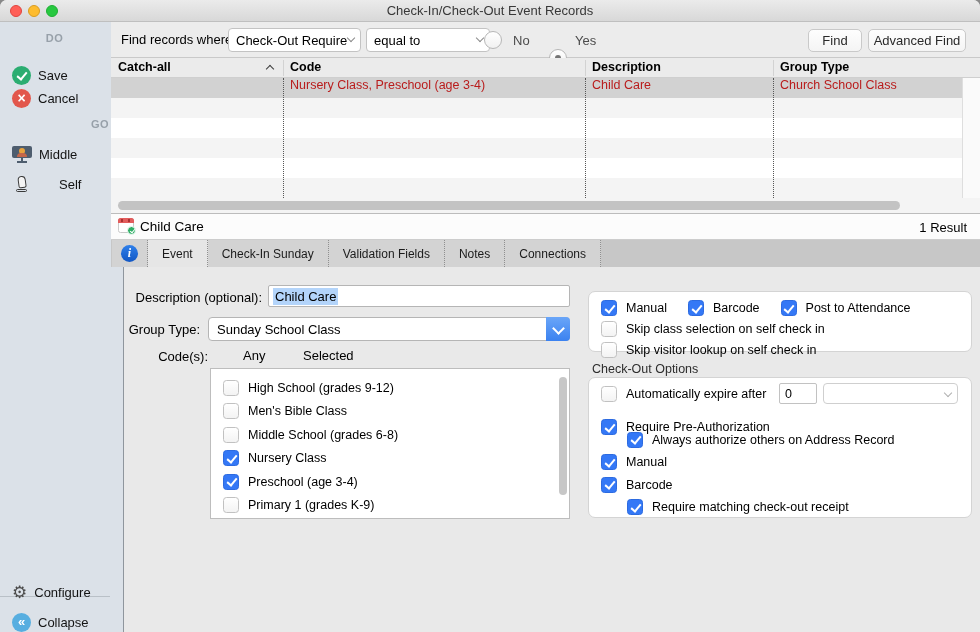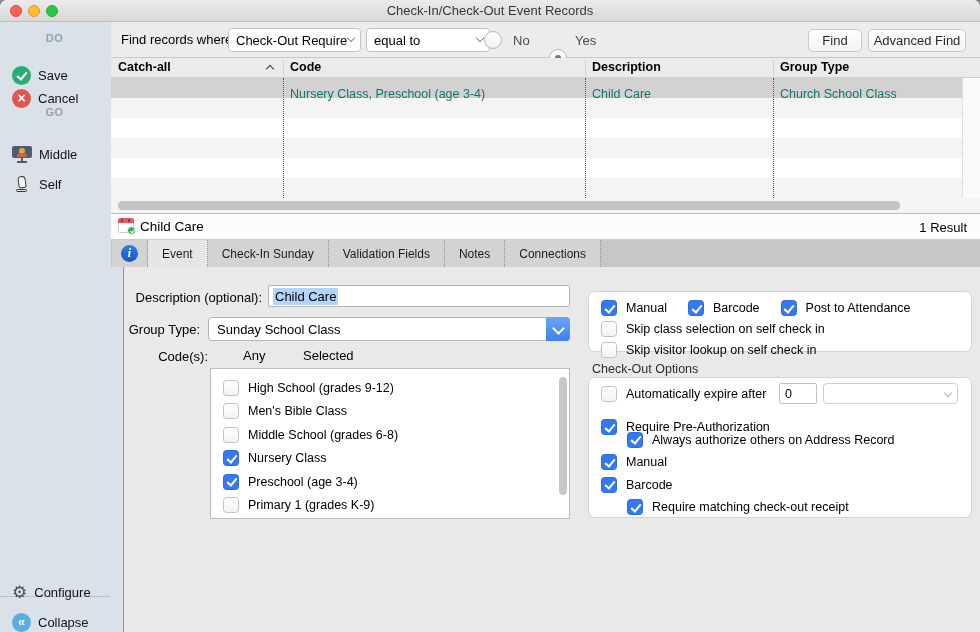--- a/index.html
+++ b/index.html
@@ -64,21 +64,21 @@
     font-size:13px;color:#2a2a2a;display:flex;align-items:center;justify-content:center;}
   
   .thead{left:111px;top:58px;width:869px;height:20px;background:#ebebeb;border-bottom:1px solid #cfcfcf;}
   .th{position:absolute;top:2px;font-size:12.5px;font-weight:bold;color:#000;}
   .th-sep{position:absolute;top:2px;height:16px;border-left:1px solid #d2d2d2;}
   .sort-up{position:absolute;top:8px;width:6px;height:6px;border-left:1.5px solid #3c3c3c;
     border-top:1.5px solid #3c3c3c;transform:rotate(45deg);}
   .tbody{left:111px;top:78px;width:851px;height:120px;
     background:repeating-linear-gradient(#fff 0 20px,#f4f4f4 20px 40px);}
   .sel-row{position:absolute;left:0;top:0;width:851px;height:20px;background:#d2d2d2;}
-  .cell{position:absolute;top:9px;font-size:12.5px;color:#0f766e;white-space:nowrap;}
+  .cell{position:absolute;top:0;font-size:12.5px;color:#b91c1c;white-space:nowrap;}
   .dotcol{position:absolute;top:0;height:120px;border-left:1px dotted #565656;}
   .vscroll{left:962px;top:78px;width:18px;height:120px;background:#fafafa;border-left:1px solid #dedede;}
   .hscroll{left:111px;top:198px;width:869px;height:16px;background:#f4f4f4;border-bottom:1px solid #bcbcbc;}
   .hthumb{position:absolute;left:7px;top:3px;width:782px;height:9px;background:#c3c3c3;border-radius:5px;}
   
   .rec-head{left:111px;top:214px;width:869px;height:26px;background:#fcfcfc;border-bottom:1px solid #cdcdcd;}
   .cal{position:absolute;left:7px;top:4px;width:16px;height:15px;background:#fff;
     border:1px solid #c9c9c9;border-radius:2.5px;}
   .cal .top{position:absolute;left:-1px;top:-1px;width:16px;height:5px;background:#e25c5c;border-radius:2.5px 2.5px 0 0;}
   .cal .r1,.cal .r2{position:absolute;top:0px;width:2px;height:3px;background:#a83232;}
@@ -149,32 +149,32 @@
     <div class="abs side-item" style="top:41px;">
       <span class="circ green ck"></span>
       <span class="lab">Save</span>
     </div>
     <div class="abs side-item" style="top:64px;">
       <span class="circ red">
           <span class="x">×</span>
         </span>
       <span class="lab">Cancel</span>
     </div>
-    <div class="abs side-sec" style="top:84px;">GO</div>
+    <div class="abs side-sec" style="top:96px;text-align:right;">GO</div>
     <div class="abs side-item" style="top:120px;">
       <span class="monitor">
         <span class="scr"></span>
           <span class="person"></span>
           <span class="body"></span>
           <span class="stand"></span>
           <span class="base"></span>
       </span>
       <span class="lab">Middle</span>
     </div>
-    <div class="abs side-item" style="top:150px;">
+    <div class="abs side-item" style="top:150px;gap:20px;">
       <span class="kiosk">
         <span class="pole"></span>
           <span class="foot"></span>
       </span>
       <span class="lab">Self</span>
     </div>
     <div class="abs side-divider"></div>
     <div class="abs side-item" style="top:558px;">
       <span class="gear">⚙</span>
       <span class="lab">Configure</span>

